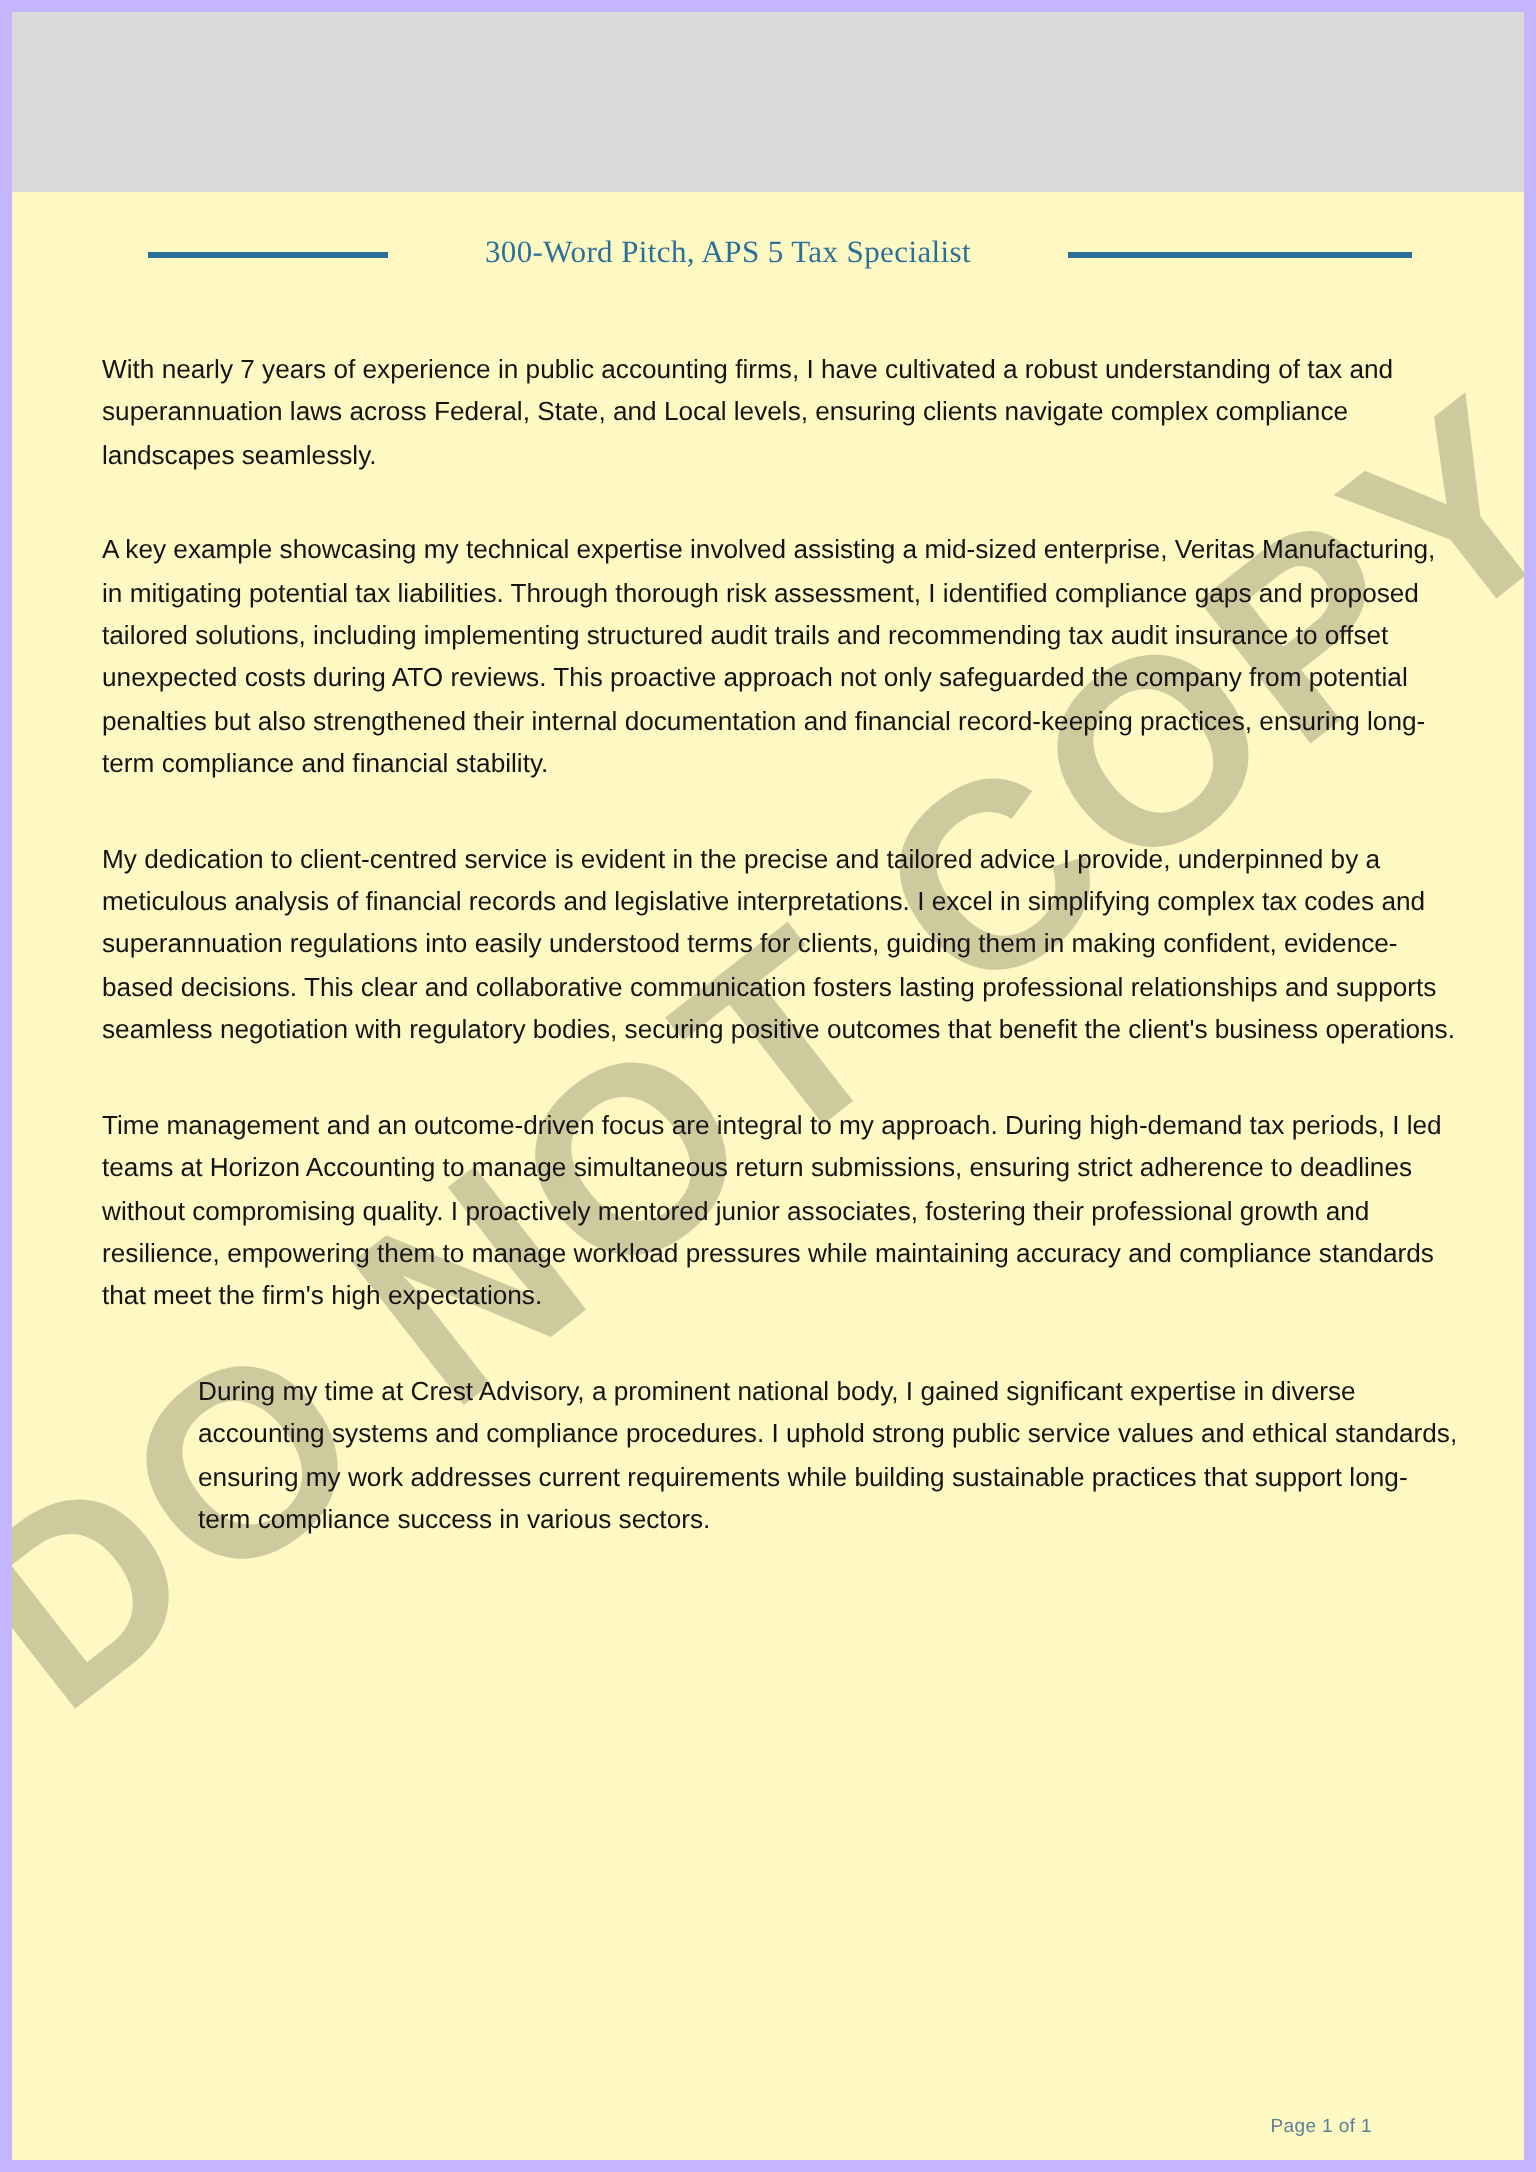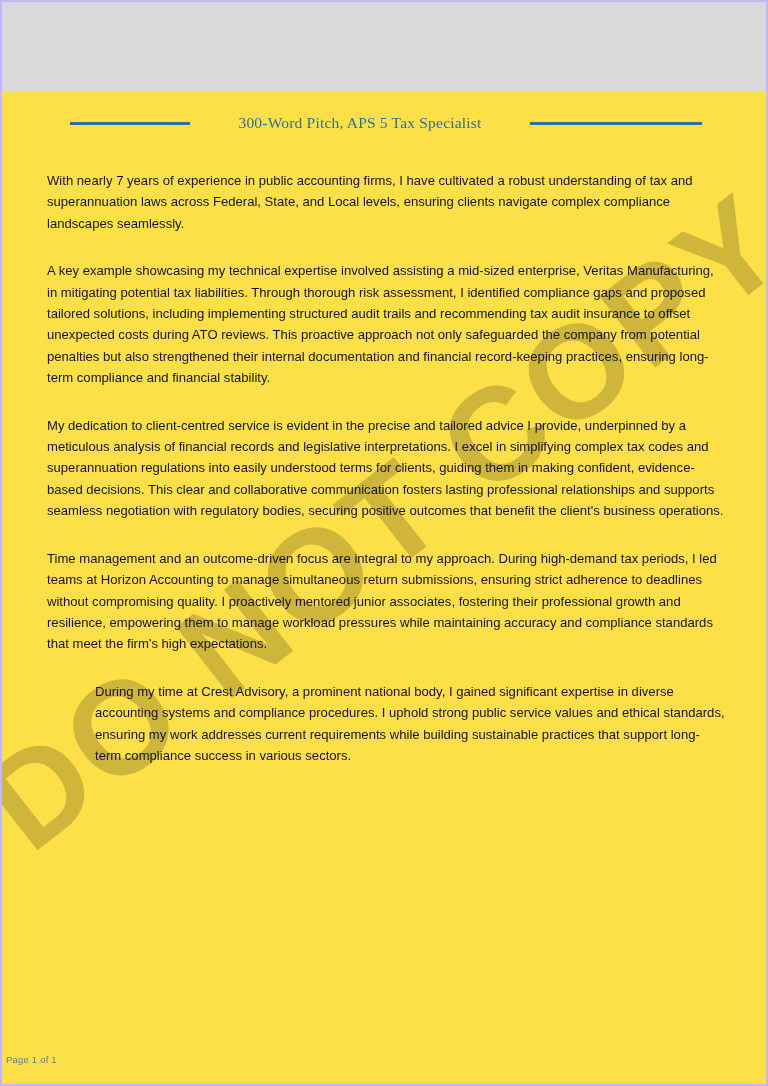--- a/index.html
+++ b/index.html
@@ -15,22 +15,22 @@
     font-family: "Liberation Sans", sans-serif;
     position: relative;
     overflow: hidden;
   }
 
   
   .page {
     position: relative;
     width: 768px;
     height: 1086px;
-    background: #fde047;
-    border: 2px solid #c4b5fd;
+    background: #fef9c3;
+    border: 6px solid #c4b5fd;
     overflow: hidden;
     text-decoration: underline;
   }
 
   
   .header-band {
     position: absolute;
     top: 0;
     left: 0;
     width: 768px;
@@ -143,24 +143,24 @@
     line-height: 21.4px;
     color: #141414;
     margin: 0 0 26px 0;
     text-align: left;
   }
   .para:last-child { margin-bottom: 0; margin-left: 48px; }
 
   
   .footer {
     position: absolute;
-    left: 4px;
+    left: 16px;
     top: 1052px;
     width: 664px;
-    text-align: left;
+    text-align: right;
     font-size: 9.5px;
     color: #5b7f99;
     letter-spacing: 0.2px;
   }
 </style>
 </head>
 <body>
 
 <div class="page">
 

